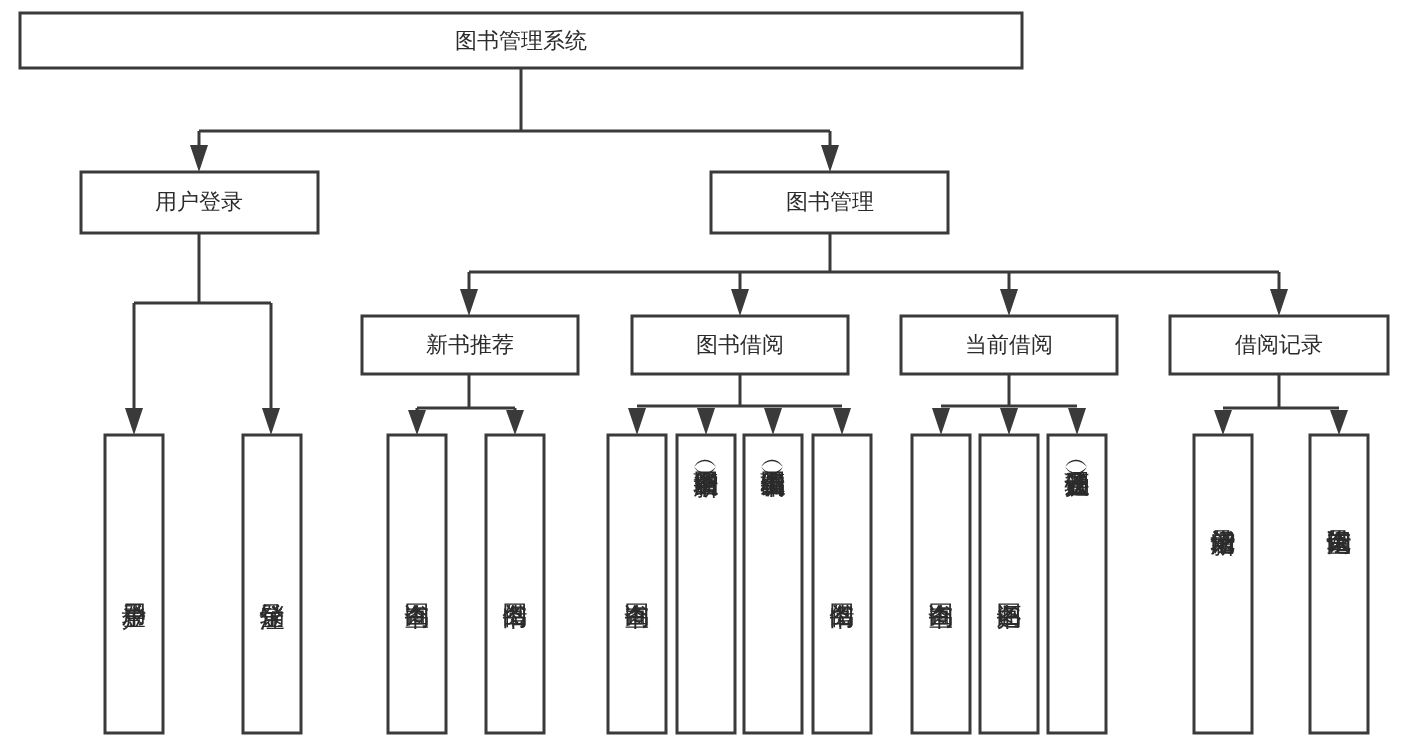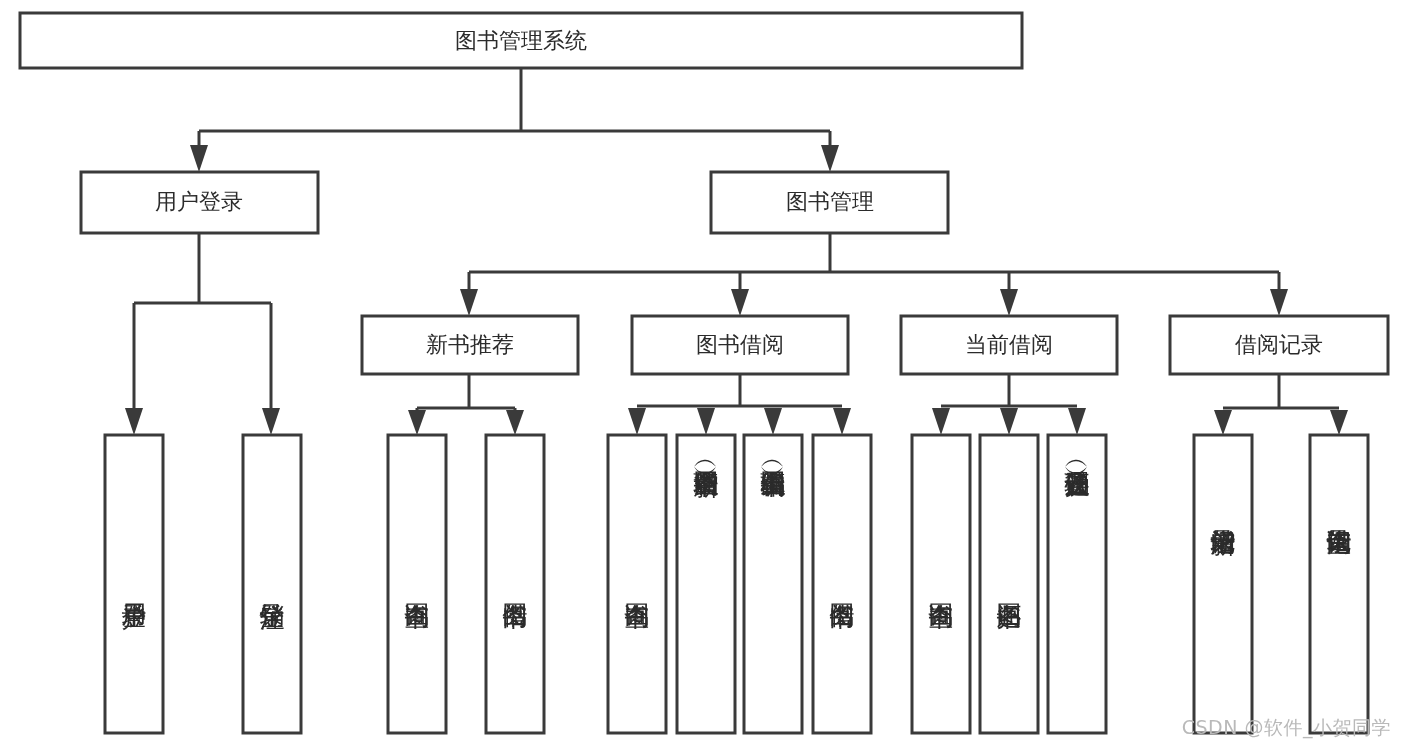--- a/index.html
+++ b/index.html
@@ -220,15 +220,14 @@
       <text class="box-label-v" x="1223" y="510" writing-mode="tb" glyph-orientation-vertical="0">新增借阅记录</text>
     </g>
 
     <g>
       <rect class="box-rect" x="1310" y="435" width="58" height="298"></rect>
       <text class="box-label-v" x="1339" y="510" writing-mode="tb" glyph-orientation-vertical="0">查询借阅记录</text>
     </g>
 
   </svg>
 
-  <div class="watermark">CSDN @软件_小贺同学</div>
 
 </div>
 
 </body></html>

